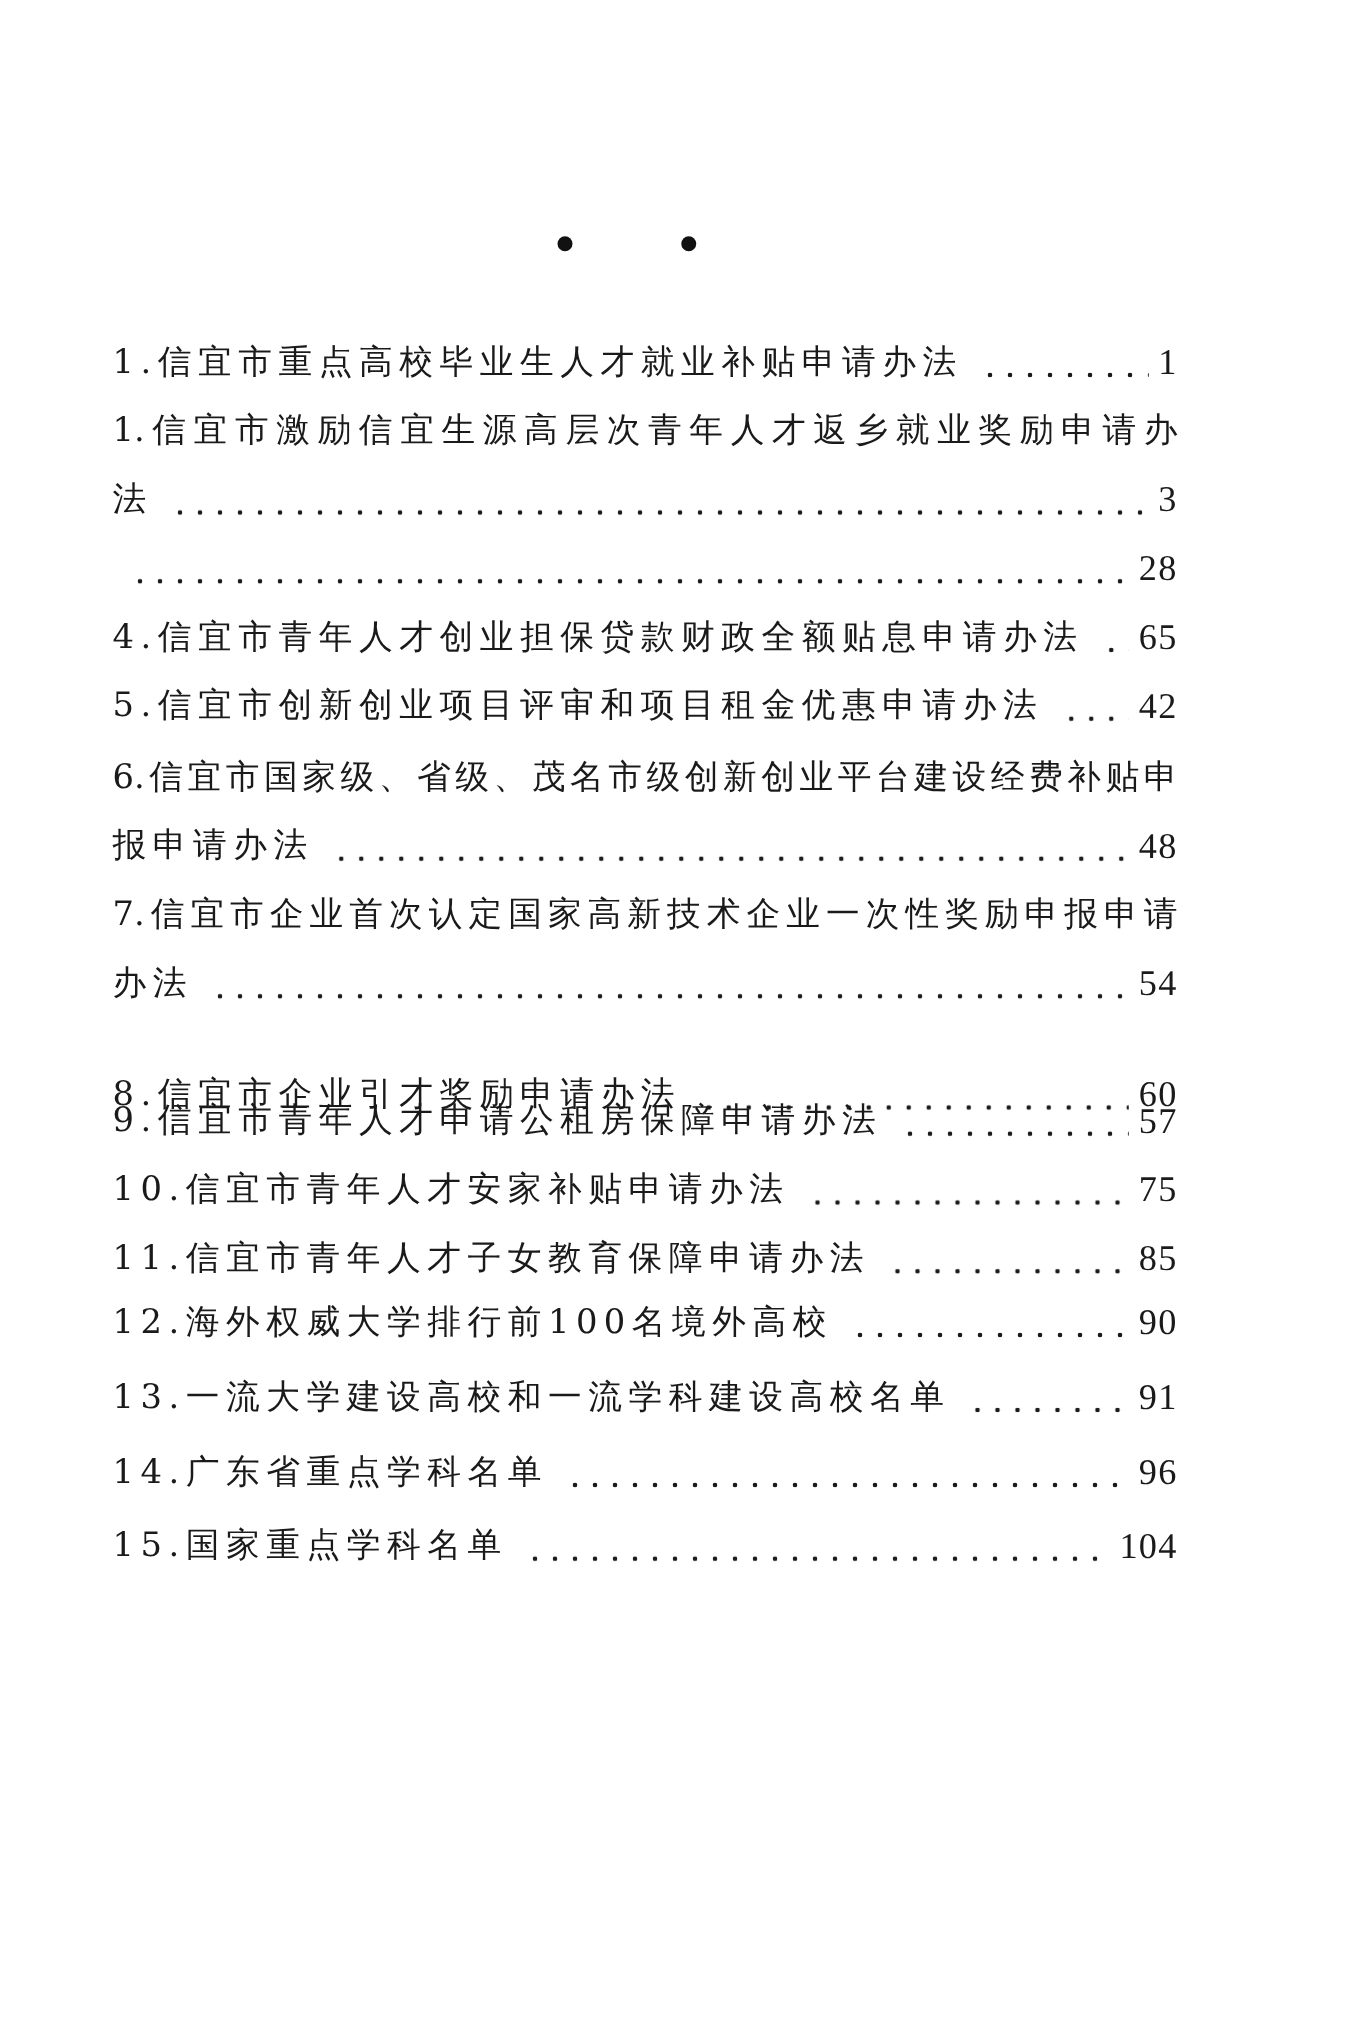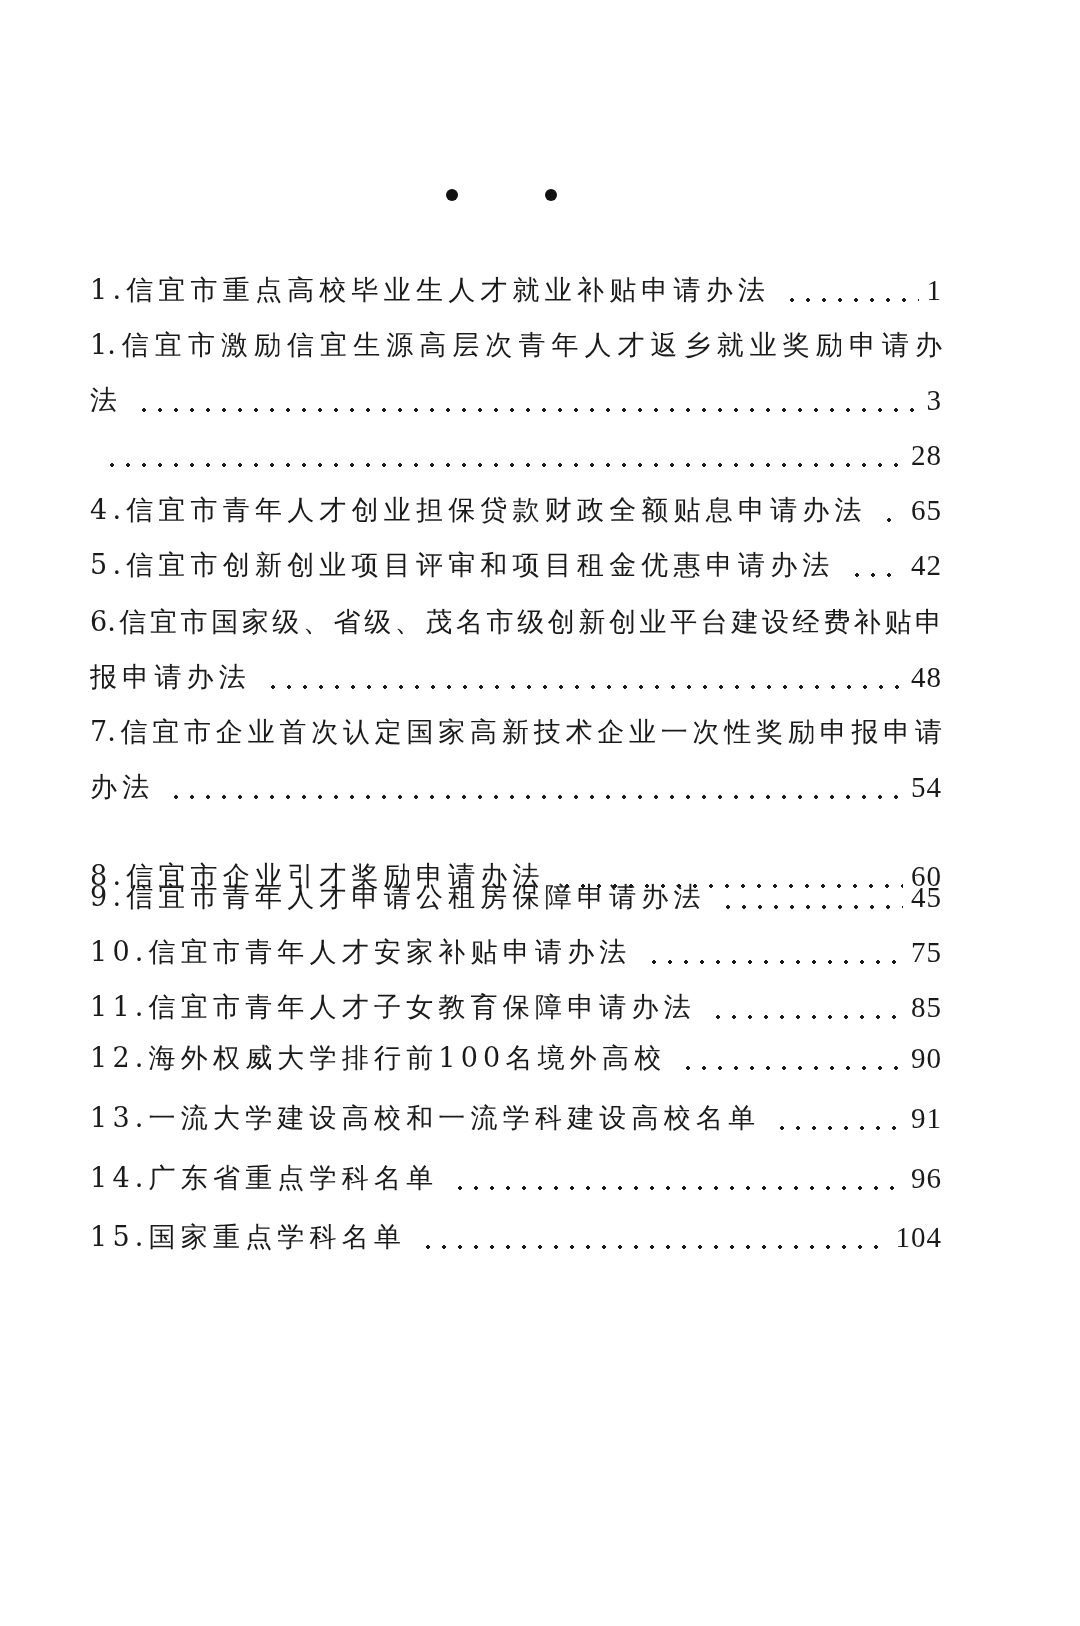--- a/index.html
+++ b/index.html
@@ -148,21 +148,21 @@
 
     <div class="toc-line" style="top:856px">
       <span class="text">8.信宜市企业引才奖励申请办法</span>
       <span class="leader"></span>
       <span class="page-num">60</span>
     </div>
 
     <div class="toc-line" style="top:877px">
       <span class="text">9.信宜市青年人才申请公租房保障申请办法</span>
       <span class="leader"></span>
-      <span class="page-num">45</span>
+      <span class="page-num">57</span>
     </div>
 
     <div class="toc-line" style="top:932px">
       <span class="text">10.信宜市青年人才安家补贴申请办法</span>
       <span class="leader"></span>
       <span class="page-num">75</span>
     </div>
 
     <div class="toc-line" style="top:987px">
       <span class="text">11.信宜市青年人才子女教育保障申请办法</span>

